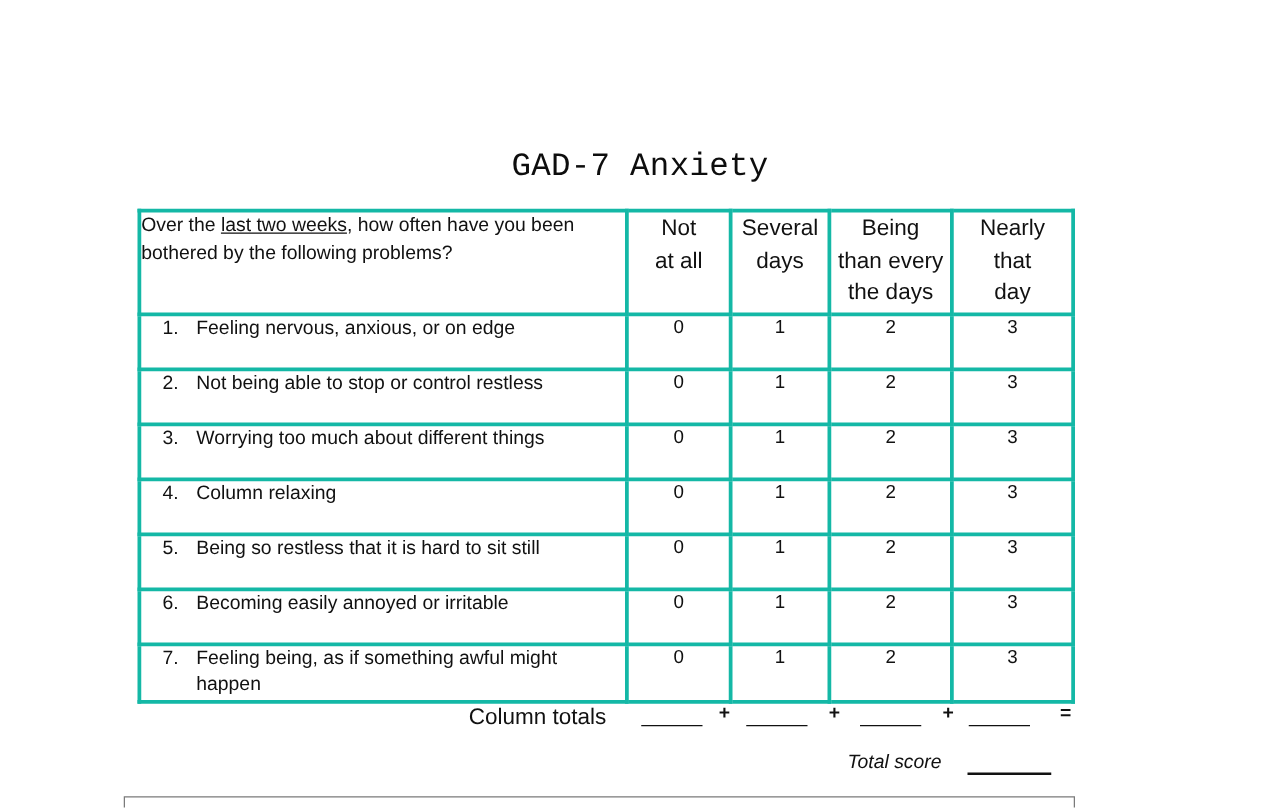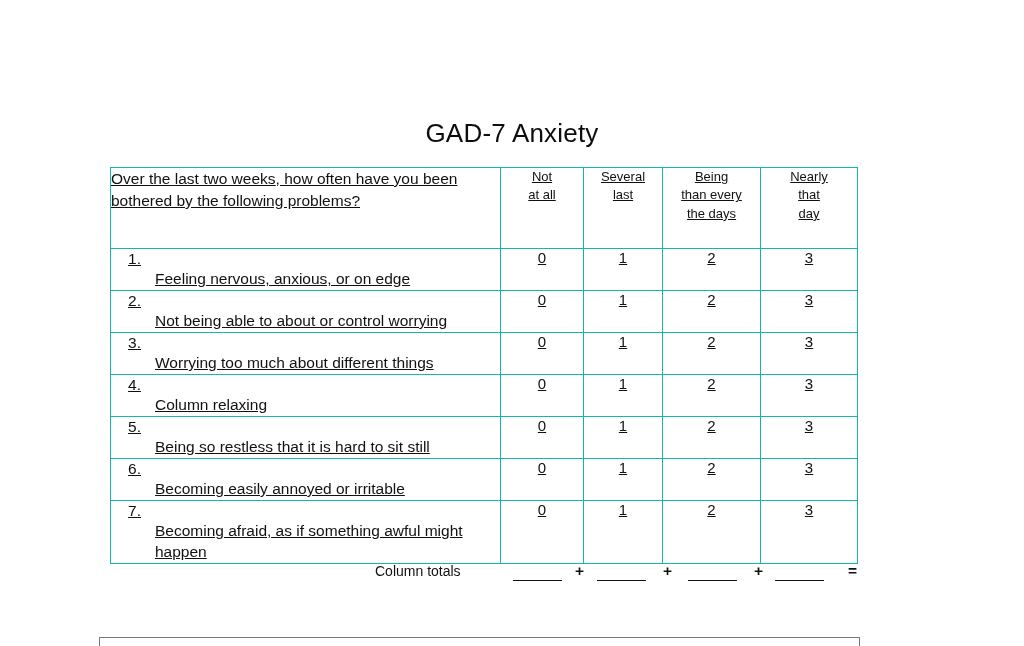--- a/index.html
+++ b/index.html
@@ -23,47 +23,46 @@
     inset: 0;
   }
 
   
   .doc-title {
     position: absolute;
     left: 0;
     right: 0;
     top: 118px;
     text-align: center;
-    font-family: Liberation Sans, sans-serif;
+    font-family: Liberation Mono, monospace;
     font-size: 26px;
     font-weight: 400;
     letter-spacing: 0.2px;
     color: #0d0d0d;
     white-space: nowrap;
   }
 
   
   .gad-table {
     position: absolute;
     left: 110px;
     top: 167px;
     width: 747px;
     border-collapse: collapse;
     table-layout: fixed;
     border: 1.6px solid #1a1a1a;
     background: #ffffff;
   }
   .gad-table td,
   .gad-table th {
-    border: 1px solid #14b8a6;
+    border: 3px solid #14b8a6;
     padding: 0;
     vertical-align: top;
     font-weight: 400;
     color: #111111;
-    text-decoration: underline;
   }
 
   
   col.c-question { width: 390px; }
   col.c-score0   { width: 83px; }
   col.c-score1   { width: 79px; }
   col.c-score2   { width: 98px; }
   col.c-score3   { width: 97px; }
 
   
@@ -76,21 +75,21 @@
     text-align: left;
   }
   .hdr-question u {
     text-decoration: underline;
     text-underline-offset: 1px;
   }
   .hdr-score {
     height: 80px;
     vertical-align: middle;
     text-align: center;
-    font-size: 13px;
+    font-size: 18px;
     line-height: 1.42;
     padding: 0 4px;
   }
 
   
   .item-cell {
     height: 41px;
     padding: 3px 6px 0 9px;
     font-size: 15.5px;
     line-height: 1.35;
@@ -104,21 +103,20 @@
   .item-num {
     flex: 0 0 auto;
     width: 44px;
     text-align: right;
     padding-right: 14px;
     box-sizing: border-box;
   }
   .item-text {
     flex: 1 1 auto;
     text-align: left;
-    margin-top: 20px;
   }
 
   .score-cell {
     text-align: center;
     vertical-align: bottom;
     font-size: 15px;
     padding-bottom: 4px;
     line-height: 1.2;
   }
 
@@ -127,21 +125,21 @@
     position: absolute;
     left: 110px;
     top: 562px;
     width: 750px;
     height: 24px;
   }
   .totals-label {
     position: absolute;
     left: 265px;
     top: 1px;
-    font-size: 14px;
+    font-size: 18px;
     white-space: nowrap;
   }
   .blank {
     position: absolute;
     top: 2px;
     height: 16px;
     border-bottom: 1.6px solid #111111;
   }
   .blank-1 { left: 403px; width: 49px; }
   .blank-2 { left: 487px; width: 49px; }
@@ -212,21 +210,21 @@
     </colgroup>
     <tbody>
       <tr>
         <td class="hdr-question"><span>Over the </span><u>last two weeks</u><span>, how often have you been bothered by the following problems?</span></td>
         <td class="hdr-score">
           <div>Not</div>
           <div>at all</div>
         </td>
         <td class="hdr-score">
           <div>Several</div>
-          <div>last</div>
+          <div>days</div>
         </td>
         <td class="hdr-score">
           <div>Being</div>
           <div>than every</div>
           <div>the days</div>
         </td>
         <td class="hdr-score">
           <div>Nearly</div>
           <div>that</div>
           <div>day</div>
@@ -243,21 +241,21 @@
         <td class="score-cell">0</td>
         <td class="score-cell">1</td>
         <td class="score-cell">2</td>
         <td class="score-cell">3</td>
       </tr>
 
       <tr>
         <td class="item-cell">
           <div class="item-line">
             <span class="item-num">2.</span>
-            <span class="item-text">Not being able to about or control worrying</span>
+            <span class="item-text">Not being able to stop or control restless</span>
           </div>
         </td>
         <td class="score-cell">0</td>
         <td class="score-cell">1</td>
         <td class="score-cell">2</td>
         <td class="score-cell">3</td>
       </tr>
 
       <tr>
         <td class="item-cell">
@@ -308,21 +306,21 @@
         <td class="score-cell">0</td>
         <td class="score-cell">1</td>
         <td class="score-cell">2</td>
         <td class="score-cell">3</td>
       </tr>
 
       <tr class="item-row-last">
         <td class="item-cell">
           <div class="item-line">
             <span class="item-num">7.</span>
-            <span class="item-text">Becoming afraid, as if something awful might happen</span>
+            <span class="item-text">Feeling being, as if something awful might happen</span>
           </div>
         </td>
         <td class="score-cell">0</td>
         <td class="score-cell">1</td>
         <td class="score-cell">2</td>
         <td class="score-cell">3</td>
       </tr>
     </tbody>
   </table>
 
@@ -331,16 +329,20 @@
     <div class="blank blank-1"></div>
     <div class="op op-1">+</div>
     <div class="blank blank-2"></div>
     <div class="op op-2">+</div>
     <div class="blank blank-3"></div>
     <div class="op op-3">+</div>
     <div class="blank blank-4"></div>
     <div class="op op-eq">=</div>
   </div>
 
+  <div class="total-score-row">
+    <div class="total-score-label">Total score</div>
+    <div class="total-score-blank"></div>
+  </div>
 
   <div class="bottom-box"></div>
 
 </div>
 
 </body></html>

